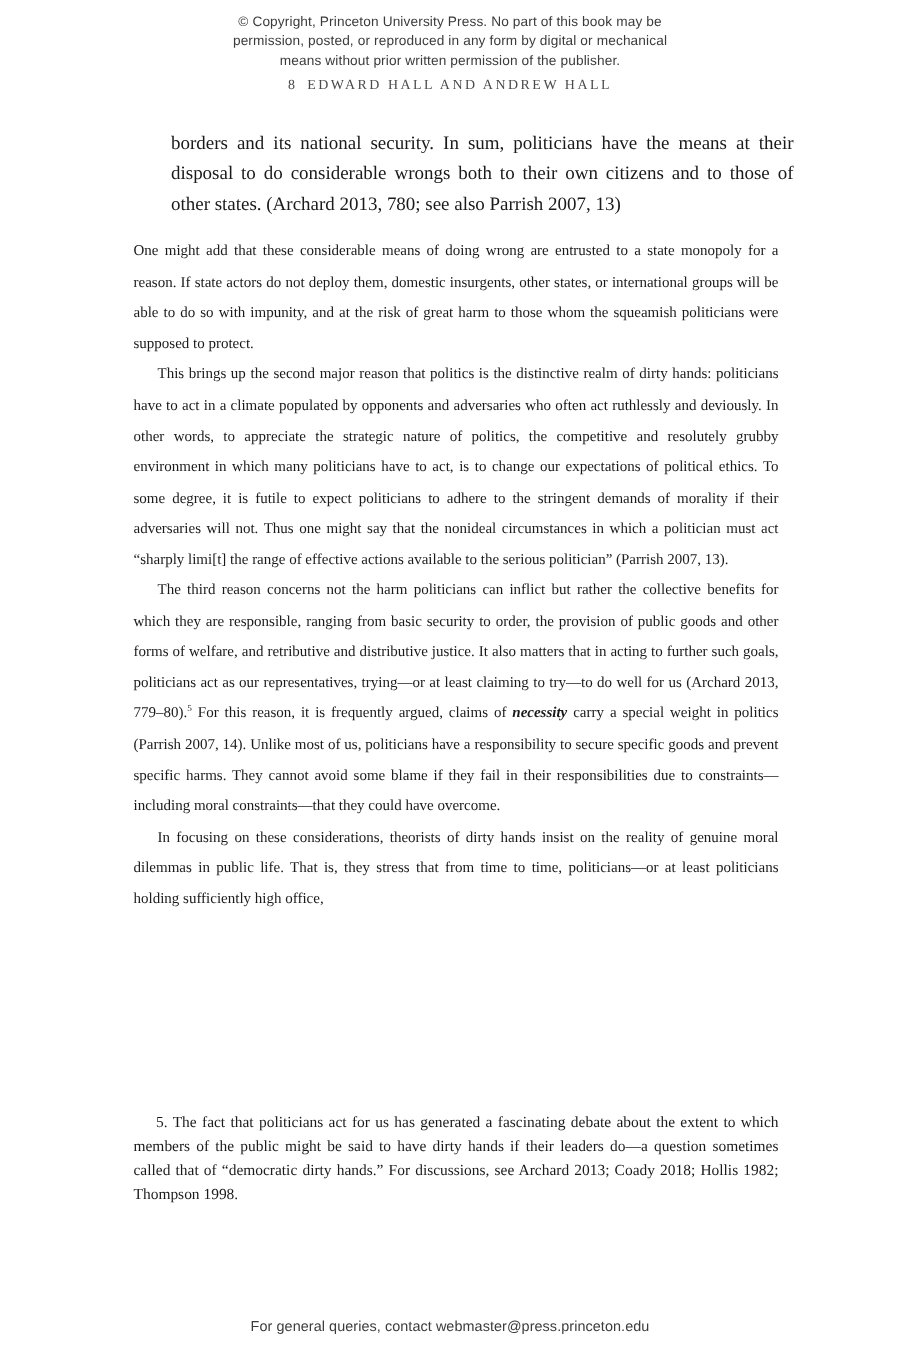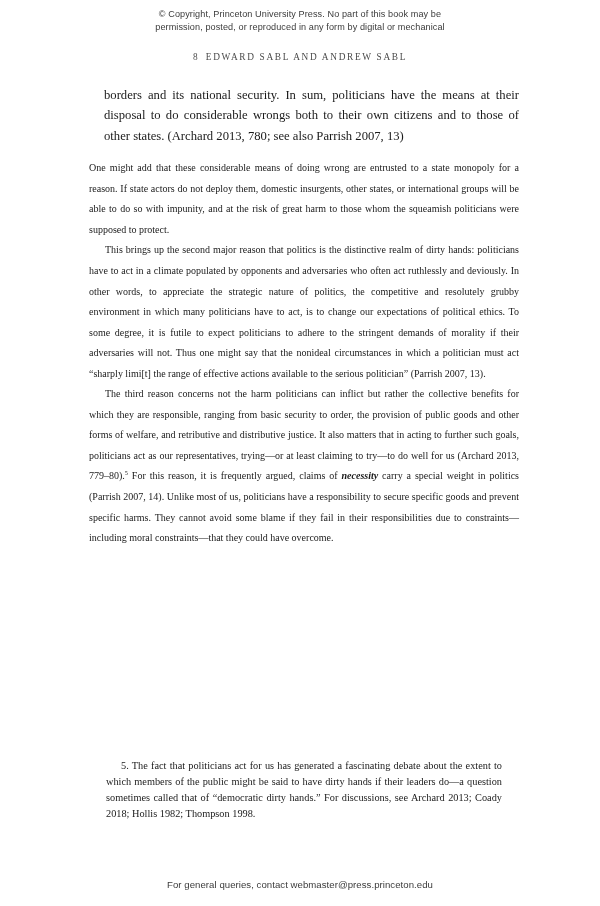--- a/index.html
+++ b/index.html
@@ -66,21 +66,21 @@
     line-height: 20.55px;
     text-align: justify;
     text-indent: 0;
     hyphens: manual;
     word-spacing: -0.002em;
   }
 
   p.para.indent { text-indent: 16px; }
 
   blockquote.extract {
-    margin: 0 0 0 15px;
+    margin: 0 0 0 25px;
     width: 415px;
     font-size: 12.65px;
     line-height: 20.4px;
     text-align: justify;
   }
   blockquote.extract p { margin: 0; }
 
   .gap-after-extract { height: 12px; }
 
   i, em { font-style: italic; font-weight: bold; }
@@ -92,21 +92,21 @@
   }
 
   
   .footnote-area {
     position: absolute;
     top: 741px;
     left: 89px;
     width: 430px;
   }
   .footnote {
-    margin: 17px;
+    margin: 0;
     font-size: 10.3px;
     line-height: 16.0px;
     text-align: justify;
     text-indent: 15px;
   }
   .footnote .fn-num {
     font-size: 1em;
   }
 
   
@@ -123,38 +123,40 @@
   }
 </style>
 </head>
 <body>
 
 <div class="page">
 
   <div class="copyright-block">
     <span class="cline">© Copyright, Princeton University Press. No part of this book may be</span>
     <span class="cline">permission, posted, or reproduced in any form by digital or mechanical</span>
+    <span class="cline">means without prior written permission of the publisher.</span>
   </div>
 
-  <div class="running-head"><span class="folio">8</span><span>EDWARD SABL AND ANDREW SABL</span></div>
+  <div class="running-head"><span class="folio">8</span><span>EDWARD HALL AND ANDREW HALL</span></div>
 
   <div class="textblock">
 
     <blockquote class="extract">
       <p>borders and its national security. In sum, politicians have the means at their disposal to do considerable wrongs both to their own citizens and to those of other states. (Archard 2013, 780; see also Parrish 2007, 13)</p>
     </blockquote>
 
     <div class="gap-after-extract"></div>
 
     <p class="para">One might add that these considerable means of doing wrong are entrusted to a state monopoly for a reason. If state actors do not deploy them, domestic insurgents, other states, or international groups will be able to do so with impunity, and at the risk of great harm to those whom the squeamish politicians were supposed to protect.</p>
 
     <p class="para indent">This brings up the second major reason that politics is the distinctive realm of dirty hands: politicians have to act in a climate populated by opponents and adversaries who often act ruthlessly and deviously. In other words, to appreciate the strategic nature of politics, the competitive and resolutely grubby environment in which many politicians have to act, is to change our expectations of political ethics. To some degree, it is futile to expect politicians to adhere to the stringent demands of morality if their adversaries will not. Thus one might say that the nonideal circumstances in which a politician must act “sharply limi[t] the range of effective actions available to the serious politician” (Parrish 2007, 13).</p>
 
     <p class="para indent"><span>The third reason concerns not the harm politicians can inflict but rather the collective benefits for which they are responsible, ranging from basic security to order, the provision of public goods and other forms of welfare, and retributive and distributive justice. It also matters that in acting to further such goals, politicians act as our representatives, trying—or at least claiming to try—to do well for us (Archard 2013, 779–80).</span><sup class="fn-ref">5</sup><span> For this reason, it is frequently argued, claims of </span><i>necessity</i><span> carry a special weight in politics (Parrish 2007, 14). Unlike most of us, politicians have a responsibility to secure specific goods and prevent specific harms. They cannot avoid some blame if they fail in their responsibilities due to constraints—including moral constraints—that they could have overcome.</span></p>
 
+    <p class="para indent">In focusing on these considerations, theorists of dirty hands insist on the reality of genuine moral dilemmas in public life. That is, they stress that from time to time, politicians—or at least politicians holding sufficiently high office,</p>
 
   </div>
 
   <div class="footnote-area">
     <p class="footnote"><span class="fn-num">5.</span><span> The fact that politicians act for us has generated a fascinating debate about the extent to which members of the public might be said to have dirty hands if their leaders do—a question sometimes called that of “democratic dirty hands.” For discussions, see Archard 2013; Coady 2018; Hollis 1982; Thompson 1998.</span></p>
   </div>
 
   <div class="footer-line">For general queries, contact webmaster@press.princeton.edu</div>
 
 </div>

